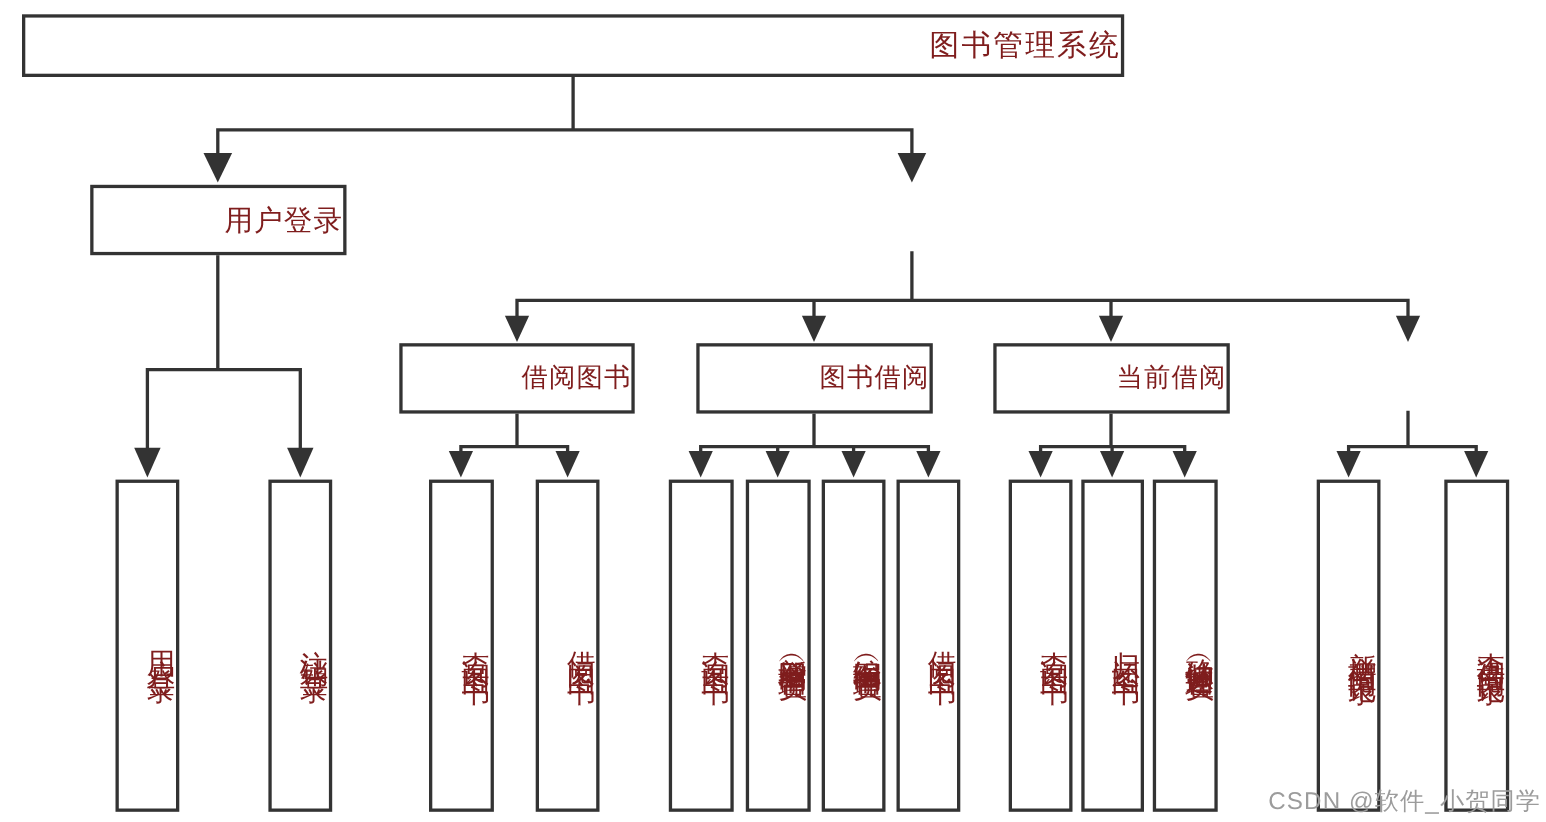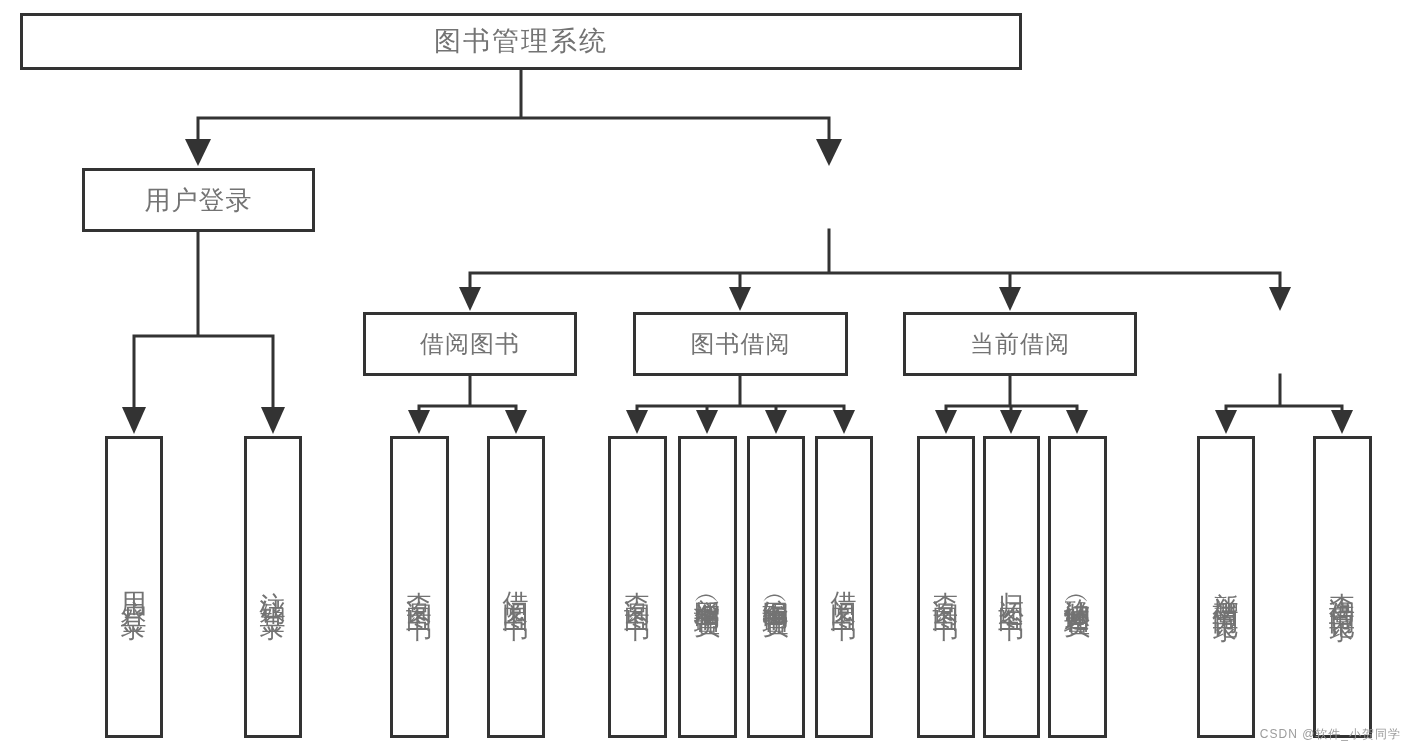--- a/index.html
+++ b/index.html
@@ -3,36 +3,36 @@
 <meta charset="utf-8">
 <style>
   html,body { margin:0; padding:0; background:#ffffff; }
   .canvas {
     position:relative; width:1405px; height:747px; background:#ffffff;
     font-family:"Liberation Sans","DejaVu Sans",sans-serif; overflow:hidden;
   }
   .connectors { position:absolute; left:0; top:0; z-index:1; }
   .box {
     position:absolute; box-sizing:border-box; background:#ffffff;
-    border:3px solid #333333; color:#737373; z-index:2;
-    display:flex; align-items:center; justify-content:center;
+    border:3px solid #333333; color:#7f1d1d; z-index:2;
+    display:flex; align-items:center; justify-content:flex-end;
   }
   .label { line-height:1; white-space:nowrap; }
   .root-label  { font-size:27px; letter-spacing:2px; }
   .l2-label    { font-size:26px; letter-spacing:1px; }
   .l3-label    { font-size:24px; letter-spacing:1px; }
   .vlabel {
     writing-mode:vertical-rl; text-orientation:mixed;
     font-size:26px; letter-spacing:8px; line-height:1; white-space:nowrap;
   }
   .vlabel.ls5 { letter-spacing:5px; }
   .vlabel.ls2 { letter-spacing:2px; }
   .watermark {
     position:absolute; right:4px; bottom:4px; z-index:5;
-    font-size:12px; color:#9c9c9c; letter-spacing:1px; white-space:nowrap;
+    font-size:22px; color:#9c9c9c; letter-spacing:1px; white-space:nowrap;
   }
 </style>
 </head>
 <body>
 
 <div class="canvas">
 
   <svg class="connectors" width="1405" height="747" viewBox="0 0 1405 747">
     <g stroke="#333333" stroke-width="3" fill="none" stroke-linecap="square">
       <path d="M521 68 V118 M198 118 H829 M198 118 V142 M829 118 V142"></path>
@@ -73,21 +73,21 @@
   <div class="box" style="left:82px;top:168px;width:233px;height:64px">
     <span class="label l2-label">用户登录</span>
   </div>
 
   <div class="box" style="left:363px;top:312px;width:214px;height:64px">
     <span class="label l3-label">借阅图书</span>
   </div>
   <div class="box" style="left:633px;top:312px;width:215px;height:64px">
     <span class="label l3-label">图书借阅</span>
   </div>
-  <div class="box" style="left:903px;top:312px;width:234px;height:64px">
+  <div class="box" style="left:903px;top:312px;width:215px;height:64px">
     <span class="label l3-label">当前借阅</span>
   </div>
 
   <div class="box" style="left:105px;top:436px;width:58px;height:302px">
     <span class="vlabel">用户登录</span>
   </div>
   <div class="box" style="left:244px;top:436px;width:58px;height:302px">
     <span class="vlabel">注销登录</span>
   </div>
 

